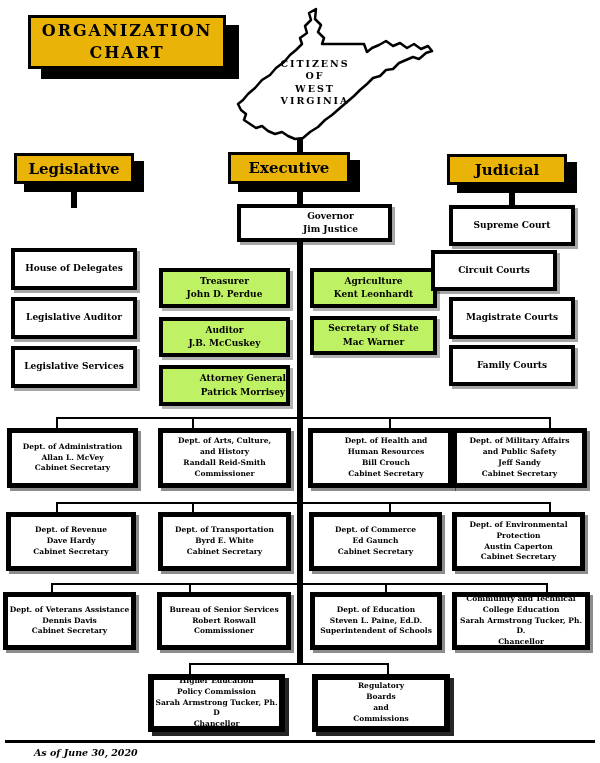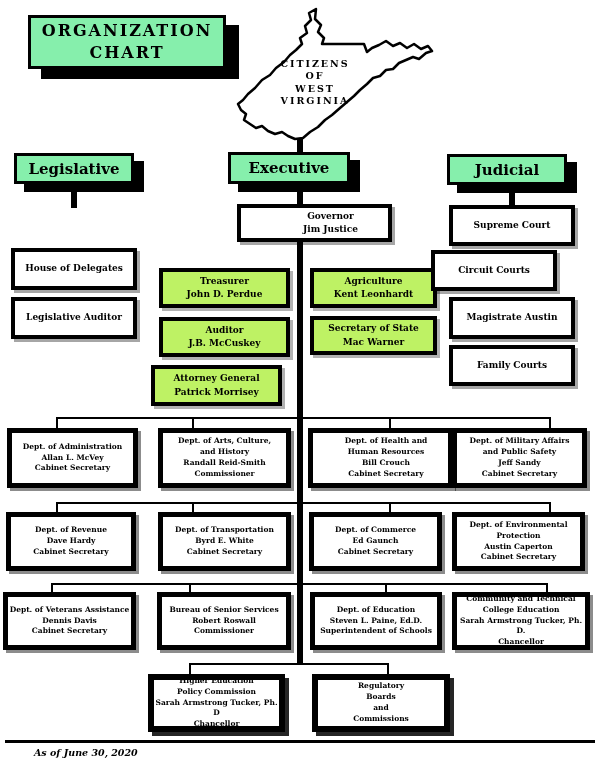--- a/index.html
+++ b/index.html
@@ -1,19 +1,19 @@
 <!DOCTYPE html>
 <html><head>
 <meta charset="utf-8">
 <style>
   html,body{margin:0;padding:0;background:#e8e8e8;}
   #page{position:relative;width:600px;height:763px;background:#ffffff;overflow:hidden;
         font-family:"DejaVu Serif", serif;color:#000;}
   #wires{position:absolute;left:0;top:0;width:600px;height:763px;z-index:0;}
-  .shbox{position:absolute;background:#86efac;border:3px solid #000;z-index:2;
+  .shbox{position:absolute;background:#eab308;border:3px solid #000;z-index:2;
          display:flex;align-items:center;justify-content:center;text-align:center;
          font-weight:bold;}
   .title-box{box-shadow:13px 10px 0 #000;font-size:16px;letter-spacing:2px;line-height:1.35;}
   .hdr{box-shadow:10px 8px 0 #000;font-size:15px;}
   .cbox{position:absolute;background:#fff;border:4px solid #000;z-index:2;
         box-shadow:3px 3px 0 rgba(0,0,0,0.35);
         display:flex;align-items:center;justify-content:center;text-align:center;}
   .obox{position:absolute;background:#bef264;border:4px solid #000;z-index:2;
         box-shadow:3px 3px 0 rgba(0,0,0,0.3);
         display:flex;align-items:center;justify-content:center;text-align:center;}
@@ -93,56 +93,59 @@
   <div class="shbox hdr" style="left:447px;top:154px;width:114px;height:25px;">
     <span>Judicial</span>
   </div>
 
   <div class="cbox" style="left:11px;top:248px;width:118px;height:34px;">
     <div class="btxt t9">House of Delegates</div>
   </div>
   <div class="cbox" style="left:11px;top:297px;width:118px;height:34px;">
     <div class="btxt t9">Legislative Auditor</div>
   </div>
+  <div class="cbox" style="left:11px;top:346px;width:118px;height:34px;">
+    <div class="btxt t9">Legislative Services</div>
+  </div>
 
   <div class="cbox" style="left:237px;top:204px;width:115px;height:30px;padding-left:32px;">
     <div class="btxt t9">Governor
 Jim Justice</div>
   </div>
 
   <div class="obox" style="left:159px;top:268px;width:123px;height:32px;">
     <div class="btxt t9">Treasurer
 John D. Perdue</div>
   </div>
   <div class="obox" style="left:159px;top:317px;width:123px;height:32px;">
     <div class="btxt t9">Auditor
 J.B. McCuskey</div>
   </div>
-  <div class="obox" style="left:151px;top:365px;width:123px;height:33px;">
+  <div class="obox" style="left:159px;top:365px;width:123px;height:33px;justify-content:flex-end;">
     <div class="btxt t9">Attorney General
 Patrick Morrisey</div>
   </div>
 
   <div class="obox" style="left:310px;top:268px;width:119px;height:32px;">
     <div class="btxt t9">Agriculture
 Kent Leonhardt</div>
   </div>
   <div class="obox" style="left:310px;top:316px;width:119px;height:31px;">
     <div class="btxt t9">Secretary of State
 Mac Warner</div>
   </div>
 
   <div class="cbox" style="left:449px;top:205px;width:118px;height:33px;">
     <div class="btxt t9">Supreme Court</div>
   </div>
   <div class="cbox" style="left:431px;top:250px;width:118px;height:33px;">
     <div class="btxt t9">Circuit Courts</div>
   </div>
   <div class="cbox" style="left:449px;top:297px;width:118px;height:34px;">
-    <div class="btxt t9">Magistrate Austin</div>
+    <div class="btxt t9">Magistrate Courts</div>
   </div>
   <div class="cbox" style="left:449px;top:345px;width:118px;height:33px;">
     <div class="btxt t9">Family Courts</div>
   </div>
 
   <div class="dbox" style="left:7px;top:428px;width:121px;height:50px;">
     <div class="btxt t8">Dept. of Administration
 Allan L. McVey
 Cabinet Secretary</div>
   </div>

